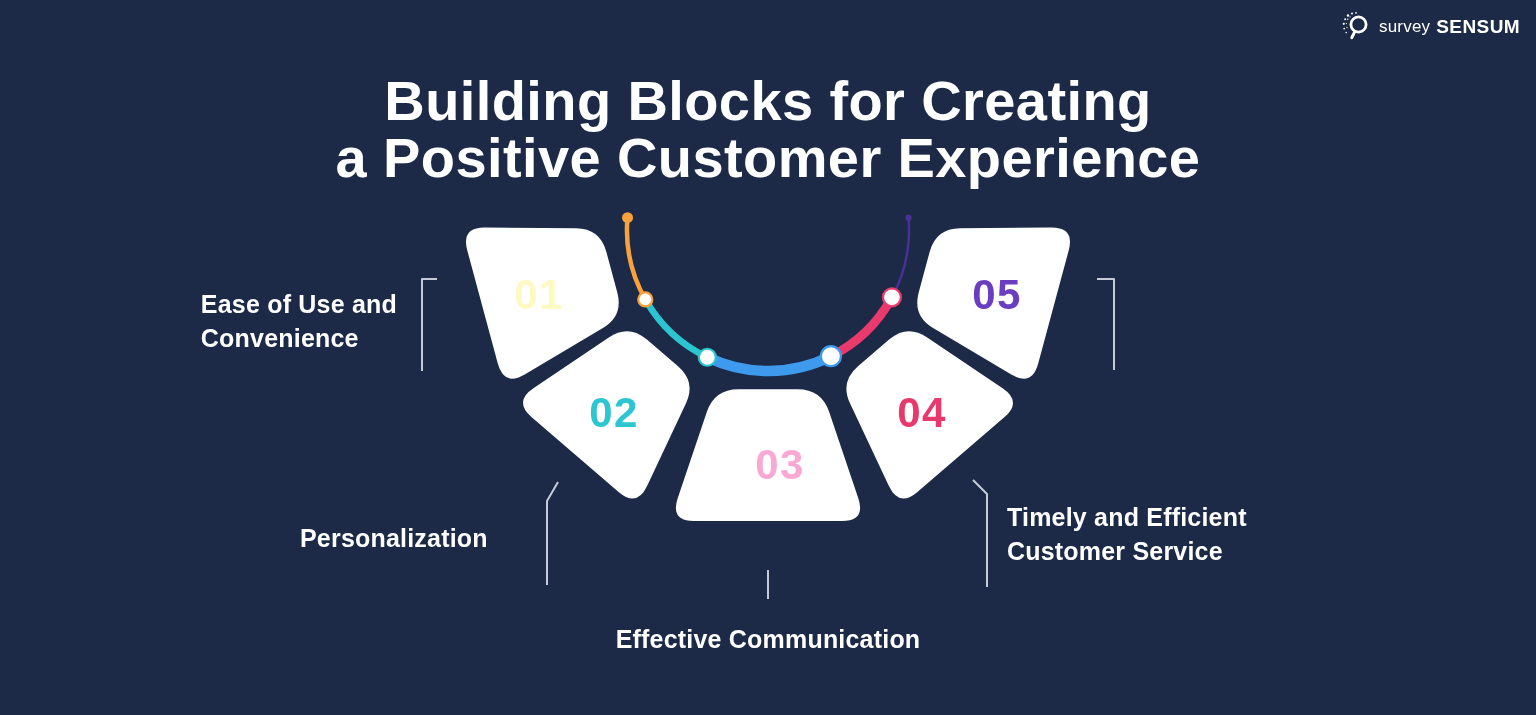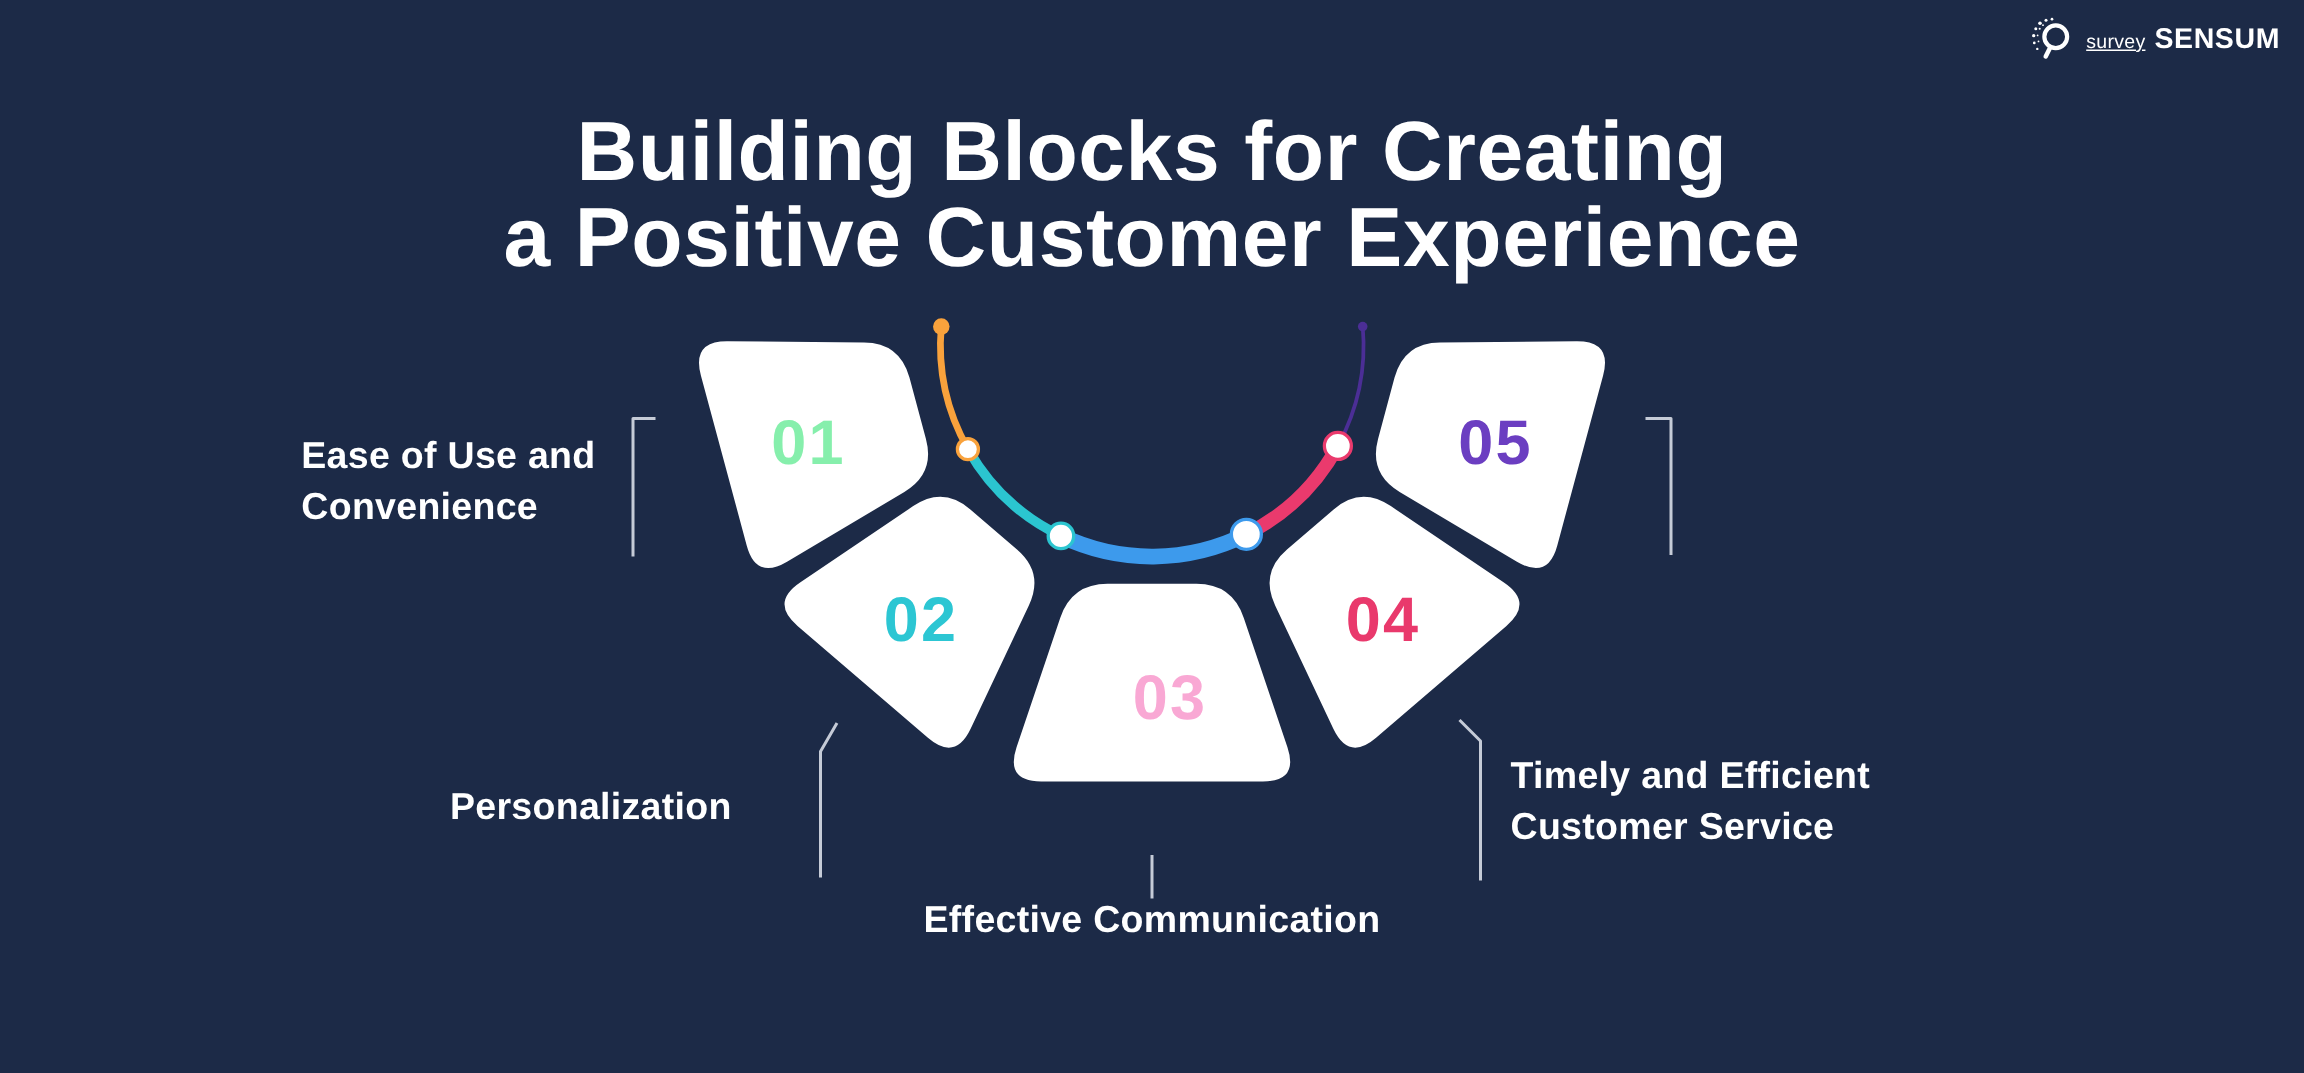--- a/index.html
+++ b/index.html
@@ -10,41 +10,41 @@
   }
   .fan-svg{position:absolute;left:0;top:0;width:1536px;height:715px;}
   
   .title{
     position:absolute;top:72px;left:0;right:0;text-align:center;
     color:#fff;font-weight:800;font-size:56px;line-height:57px;letter-spacing:.4px;
   }
   .title span{display:block;}
   
   .logo{position:absolute;top:11px;right:16px;display:flex;align-items:center;gap:6px;color:#fff;}
-  .logo-survey{font-weight:400;font-size:13px;letter-spacing:.2px;text-decoration:underline;}
+  .logo-survey{font-weight:400;font-size:17px;letter-spacing:.2px;}
   .logo-sensum{font-weight:800;font-size:19px;letter-spacing:.4px;}
   
   .block-num{
     position:absolute;transform:translate(-50%,-50%);
     font-size:42px;font-weight:800;letter-spacing:1.5px;line-height:1;
   }
   .n1{left:539px;top:295px;}
   .n2{left:614px;top:413px;}
   .n3{left:768px;top:465px;}
   .n4{left:922px;top:413px;}
   .n5{left:997px;top:295px;}
   
   .side-label{
     position:absolute;color:#fff;font-weight:700;font-size:25px;line-height:34px;
     letter-spacing:.2px;white-space:nowrap;
   }
   .side-label span{display:block;}
   .lab-ease{right:1139px;top:287px;text-align:left;}
   .lab-pers{left:300px;top:521px;}
-  .lab-eff{left:768px;top:596px;transform:translateX(-50%);}
+  .lab-eff{left:768px;top:622px;transform:translateX(-50%);}
   .lab-tim{left:1007px;top:500px;}
   .lab-cons{left:1140px;top:287px;}
 </style>
 </head>
 <body style="background: rgb(28, 42, 71);">
 
 <div class="stage" style="background: rgb(28, 42, 71);">
 
   <div class="logo">
     <svg width="32" height="32" viewBox="0 0 32 32">
@@ -90,21 +90,21 @@
       <path d="M830.9,356.2 A141,141 0 0 0 891.9,297.3" fill="none" stroke="#EA3A6D" stroke-width="9" stroke-linecap="round"></path>
       <path d="M891.9,297.3 A141,141 0 0 0 908.5,217.7" fill="none" stroke="#4B2E96" stroke-width="2.5" stroke-linecap="round"></path>
       <circle cx="627.5365475690639" cy="217.71104027258022" r="5.5" fill="#F9A23C"></circle>
       <circle cx="645.2798468724741" cy="299.43172197458887" r="7" fill="#FFFFFF" stroke="#F9A23C" stroke-width="2.2"></circle>
       <circle cx="707.2979353500303" cy="357.26452509333035" r="8.5" fill="#FFFFFF" stroke="#2BC5D0" stroke-width="2.2"></circle>
       <circle cx="830.9138916484831" cy="356.18574498588555" r="10" fill="#FFFFFF" stroke="#3D9AEC" stroke-width="2.2"></circle>
       <circle cx="891.9132128853371" cy="297.2793851966048" r="9" fill="#FFFFFF" stroke="#EA3A6D" stroke-width="2.2"></circle>
       <circle cx="908.4634524309361" cy="217.7110402725802" r="3.2" fill="#4B2E96"></circle>
     </svg>
 
-  <div class="block-num n1" style="color: #86efac;">01</div>
+  <div class="block-num n1" style="color: #fef9c3;">01</div>
   <div class="block-num n2" style="color: rgb(44, 198, 211);">02</div>
   <div class="block-num n3" style="color: #f9a8d4; margin-left: 12px;">03</div>
   <div class="block-num n4" style="color: rgb(233, 57, 108);">04</div>
   <div class="block-num n5" style="color: rgb(107, 62, 193);">05</div>
 
   <div class="side-label lab-ease">
     <span>Ease of Use and</span>
     <span>Convenience</span>
   </div>
   <div class="side-label lab-pers">

